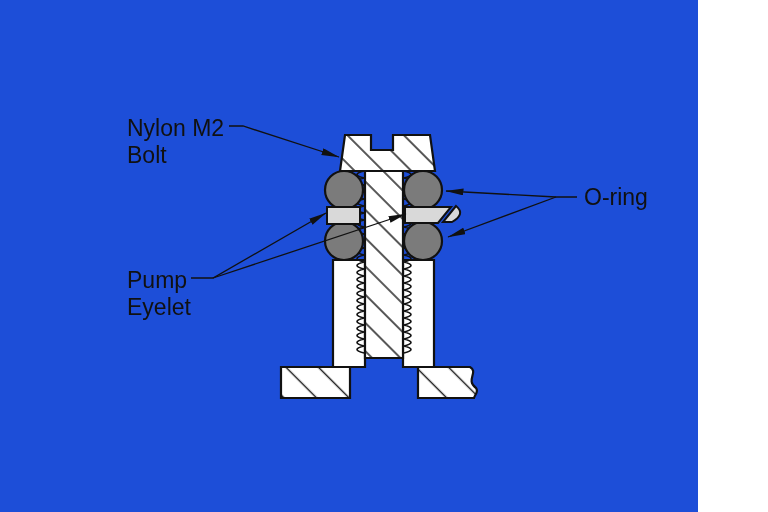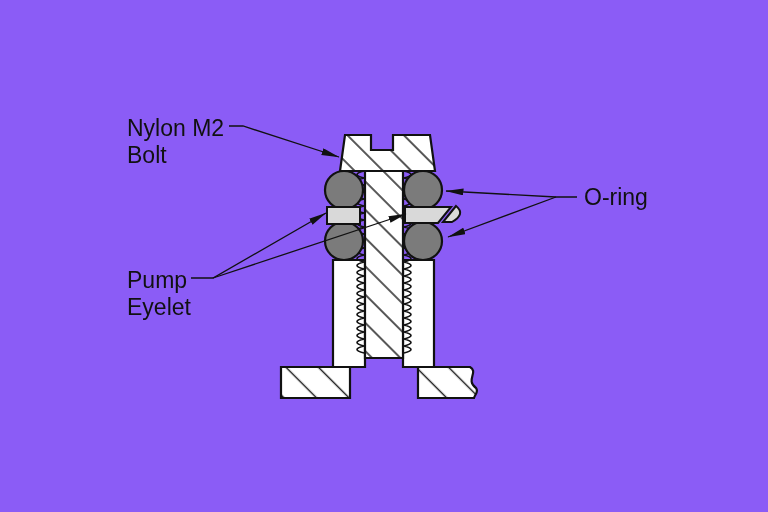--- a/index.html
+++ b/index.html
@@ -1,21 +1,21 @@
 <!DOCTYPE html>
 <html><head>
 <meta charset="utf-8">
 <style>
   html, body {
     width: 768px; height: 512px;
     margin: 0; padding: 0;
     background: #ffffff;
     overflow: hidden;
   }
-  .canvas { position: relative; width: 768px; height: 512px; background:#8b5cf6; }
+  .canvas { position: relative; width: 698px; height: 512px; background:#1d4ed8; }
   svg { display: block; }
   text {
     font-family: "Liberation Sans", sans-serif;
     font-size: 23px;
     fill: #111111;
   }
 </style>
 </head>
 <body>
 

